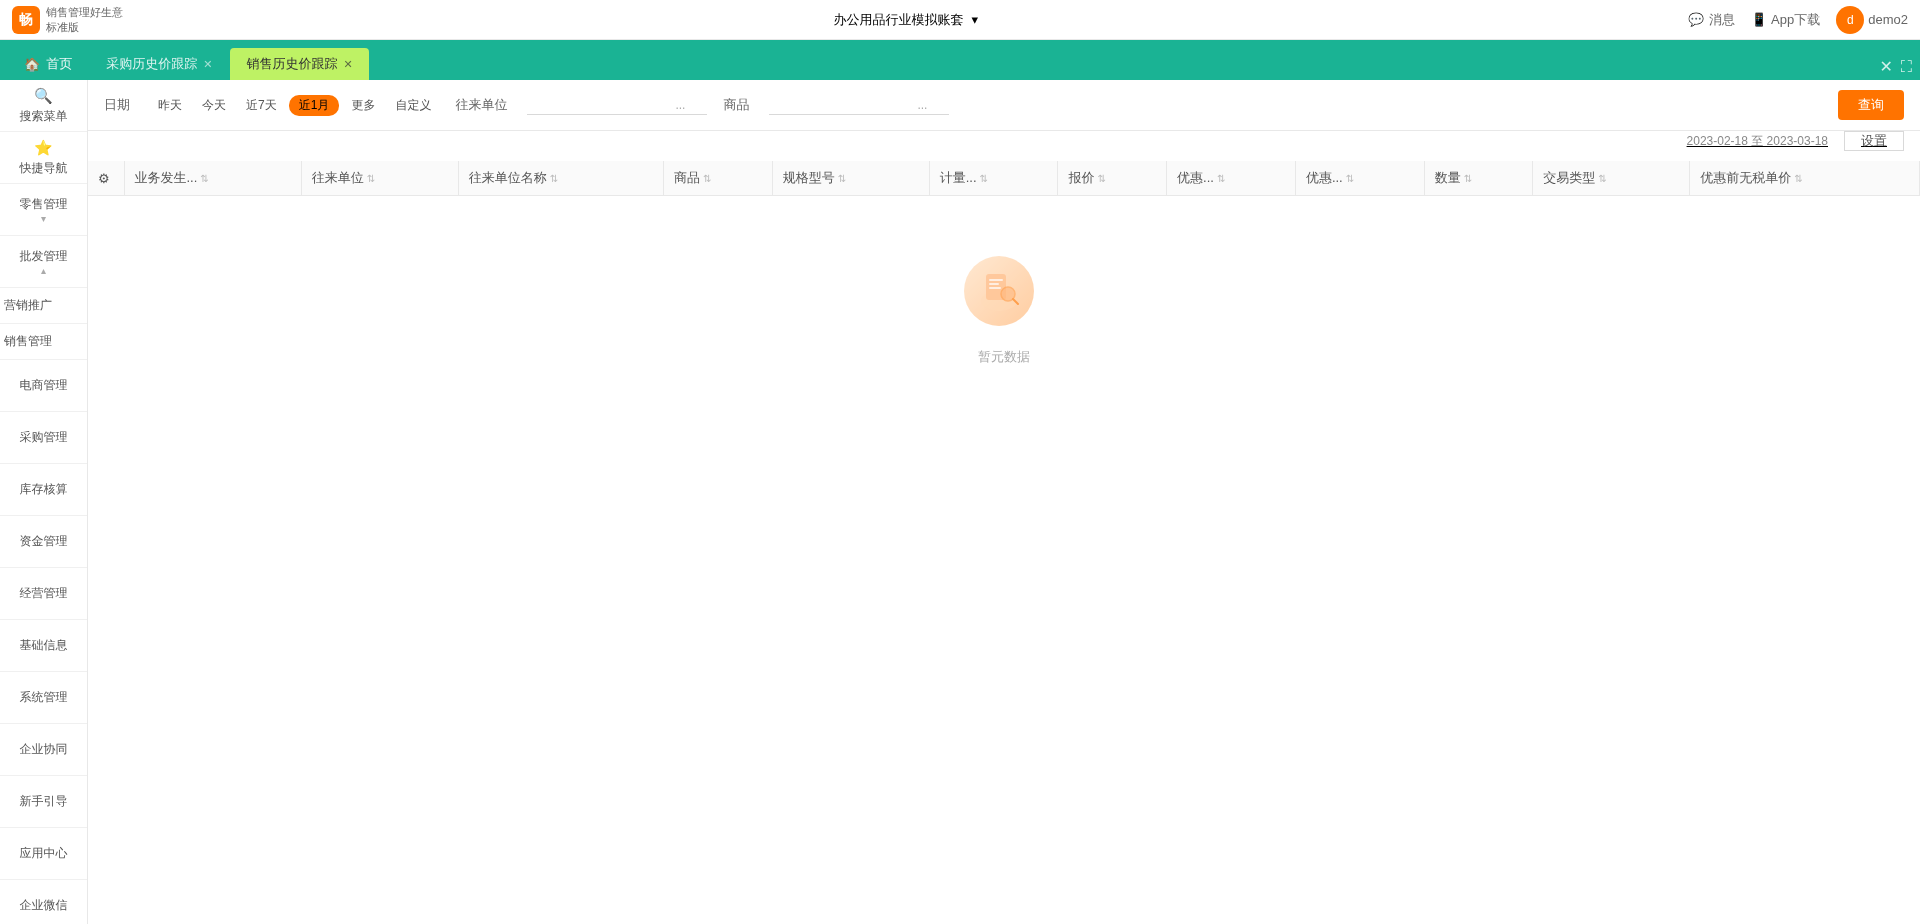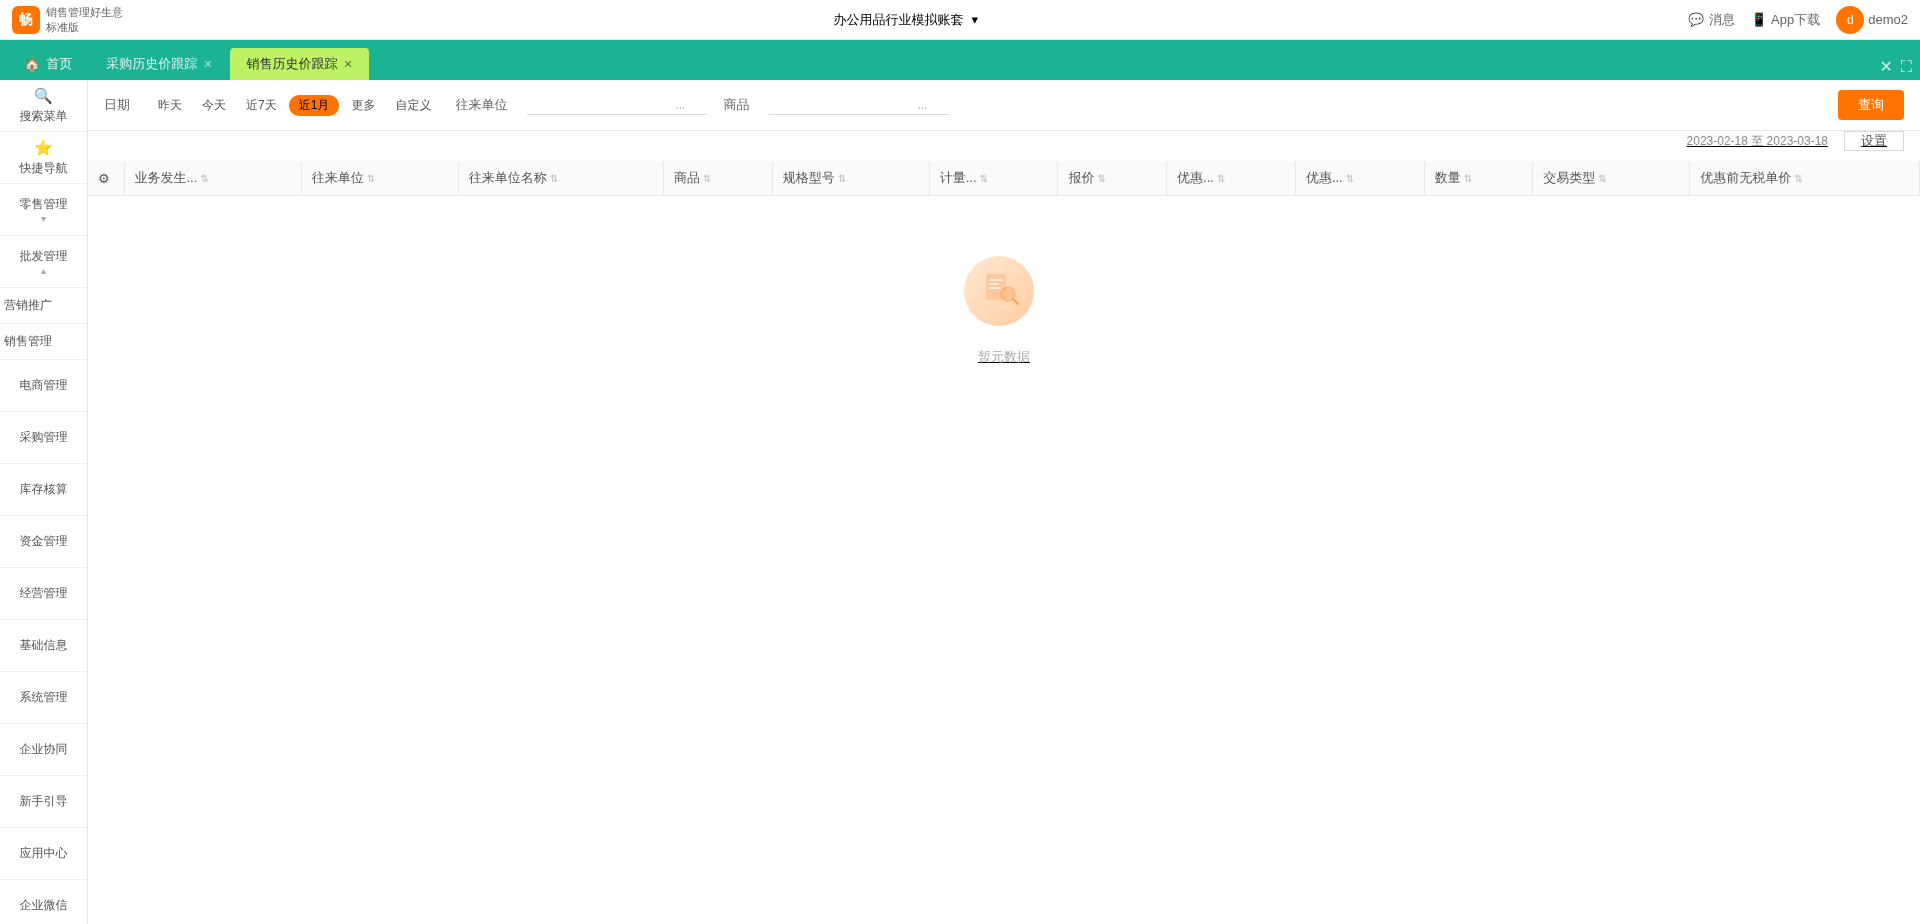--- a/index.html
+++ b/index.html
@@ -177,21 +177,20 @@
     .settings-th { width: 36px; text-align: center; }
 
     
     .empty-state {
       flex: 1;
       display: flex;
       flex-direction: column;
       align-items: center;
       justify-content: center;
       padding: 60px;
-      text-decoration: underline;
     }
     .empty-icon { width: 80px; height: 80px; position: relative; margin-bottom: 12px; }
     .empty-icon-visual {
       width: 70px;
       height: 70px;
       background: linear-gradient(135deg, #ffe0c0, #ffb87a);
       border-radius: 50%;
       display: flex;
       align-items: center;
       justify-content: center;

